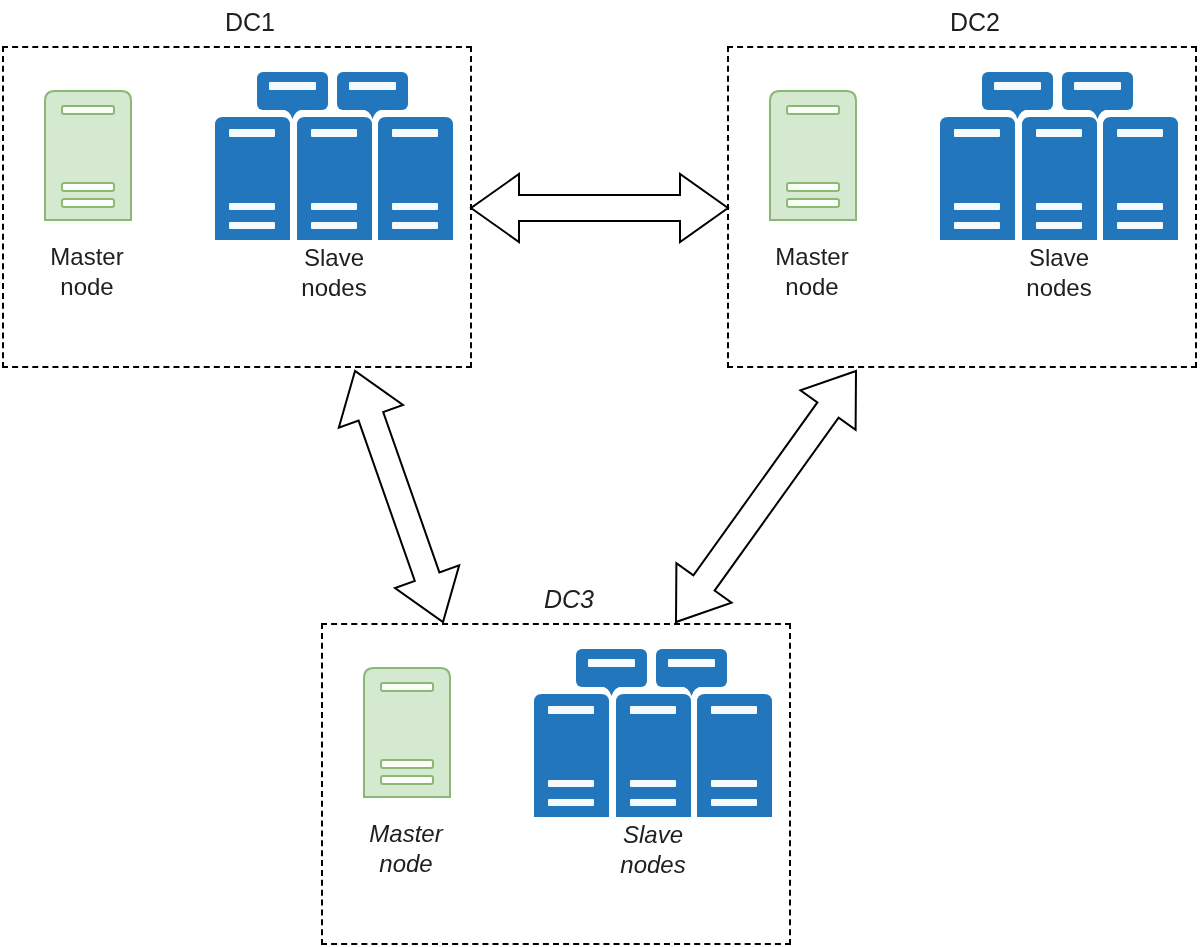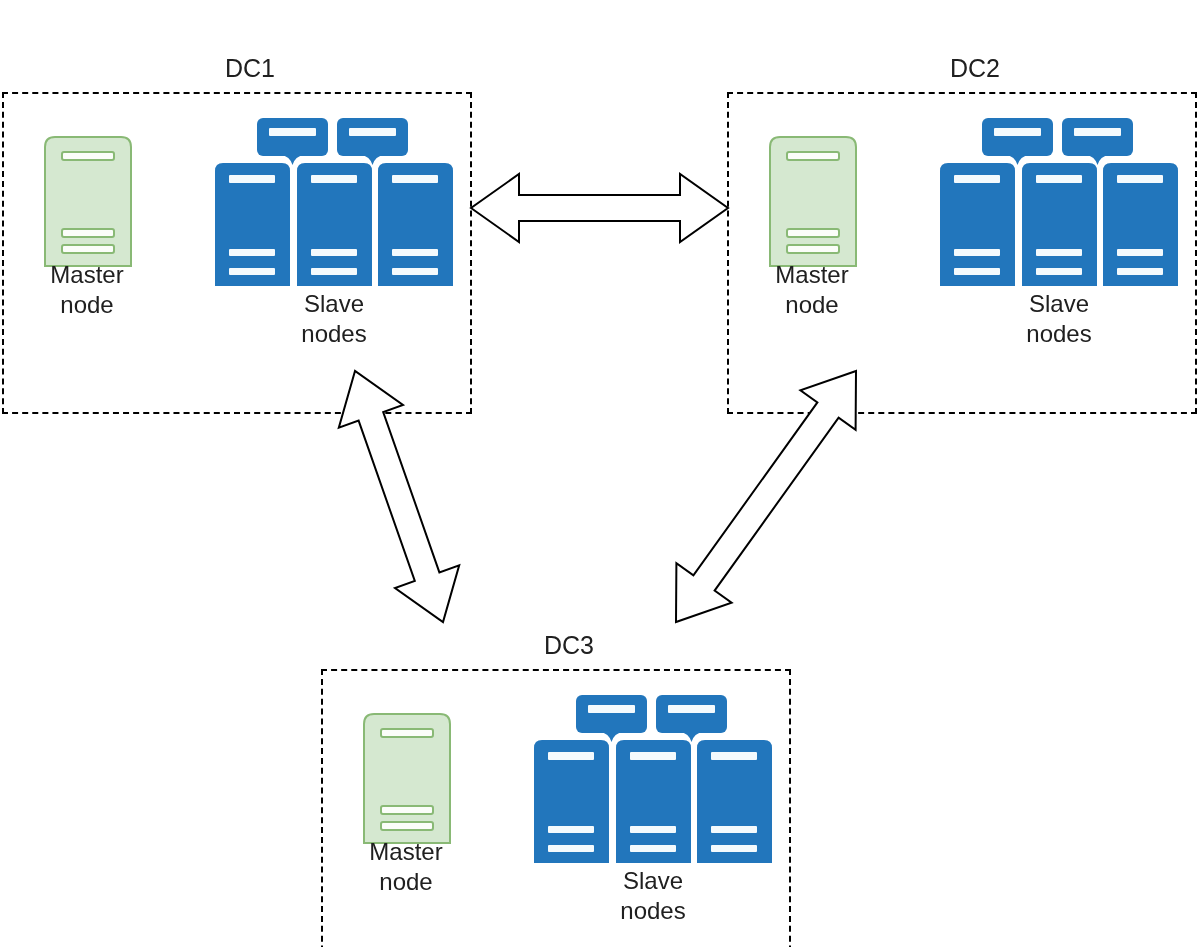--- a/index.html
+++ b/index.html
@@ -19,21 +19,21 @@
   body { font-family: "Liberation Sans", "DejaVu Sans", sans-serif; }
 
   #canvas {
     position: relative;
     width: 1200px;
     height: 947px;
     background: var(--background);
     overflow: hidden;
   }
 
-  .dc { position: absolute; width: 470px; height: 366px; margin-top: 46px; }
+  .dc { position: absolute; width: 470px; height: 366px; }
   .dc-title {
     position: absolute;
     top: 0; left: 13px;
     width: 100%; height: 40px;
     font-size: 25px; line-height: 40px;
     text-align: center;
     color: var(--text);
     white-space: nowrap;
   }
   .dc-box {
@@ -46,21 +46,21 @@
   .master-icon { position: absolute; left: 40px; top: 42px; width: 88px; height: 131px; }
   .slaves-icon { position: absolute; left: 211px; top: 24px; width: 238px; height: 168px; }
 
   .label {
     position: absolute;
     text-align: center;
     font-size: 24px;
     line-height: 30px;
     color: var(--text);
   }
-  .master-label { left: 0; top: 166px; width: 166px; text-align: center; }
+  .master-label { left: 0; top: 194px; width: 166px; text-align: center; }
   .slaves-label { left: 250px; top: 195px; width: 160px; }
 
   .master-body { fill: var(--master-fill); stroke: var(--master-stroke); stroke-width: 2; }
   .master-slot { fill: var(--master-slot-fill); stroke: var(--master-stroke); stroke-width: 2; }
   .slave-body  { fill: var(--slave-fill); }
   .slave-slot  { fill: var(--slave-slot-fill); }
 
   #arrows {
     position: absolute;
     left: 0; top: 0;
@@ -142,21 +142,21 @@
       <svg class="slaves-icon" viewBox="0 0 238 168">
           <use href="#slaves-shape"></use>
         </svg>
       <div class="label slaves-label">
         <div>Slave</div>
         <div>nodes</div>
       </div>
     </div>
   </div>
 
-  <div class="dc" style="left:321px; top:579px;">
+  <div class="dc" style="left:321px; top:579px;font-style:italic;">
     <div class="dc-title">DC3</div>
     <div class="dc-box">
       <svg class="master-icon" viewBox="0 0 88 131">
           <use href="#master-shape"></use>
         </svg>
       <div class="label master-label">
         <div>Master</div>
         <div>node</div>
       </div>
       <svg class="slaves-icon" viewBox="0 0 238 168">

